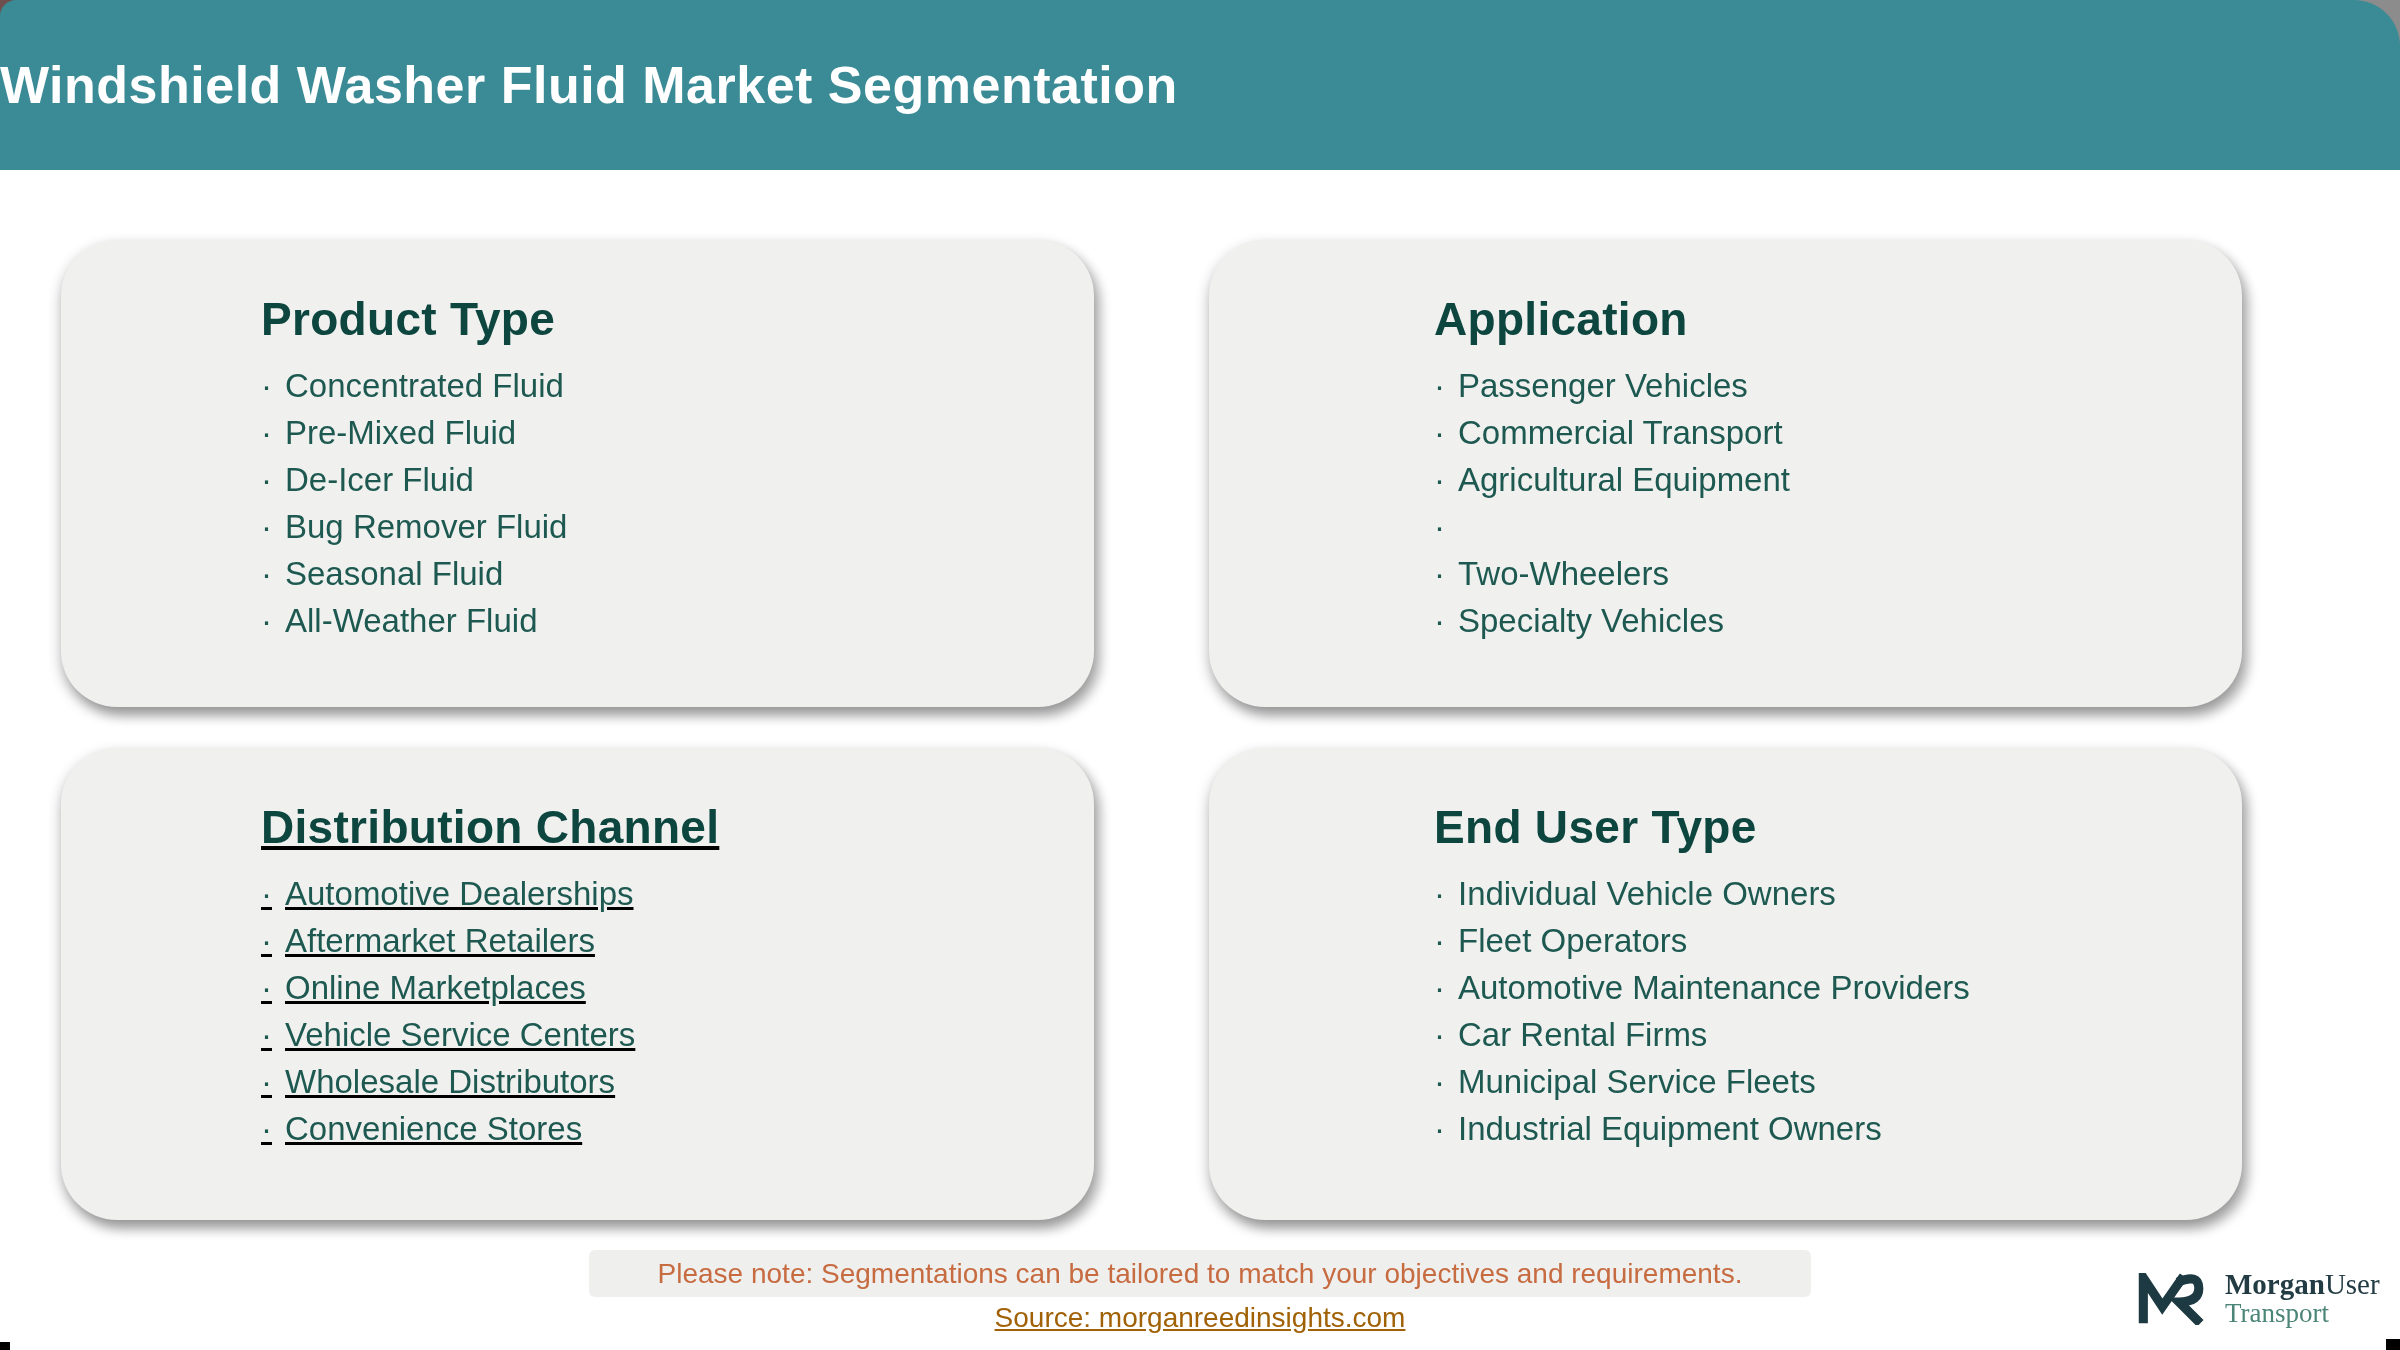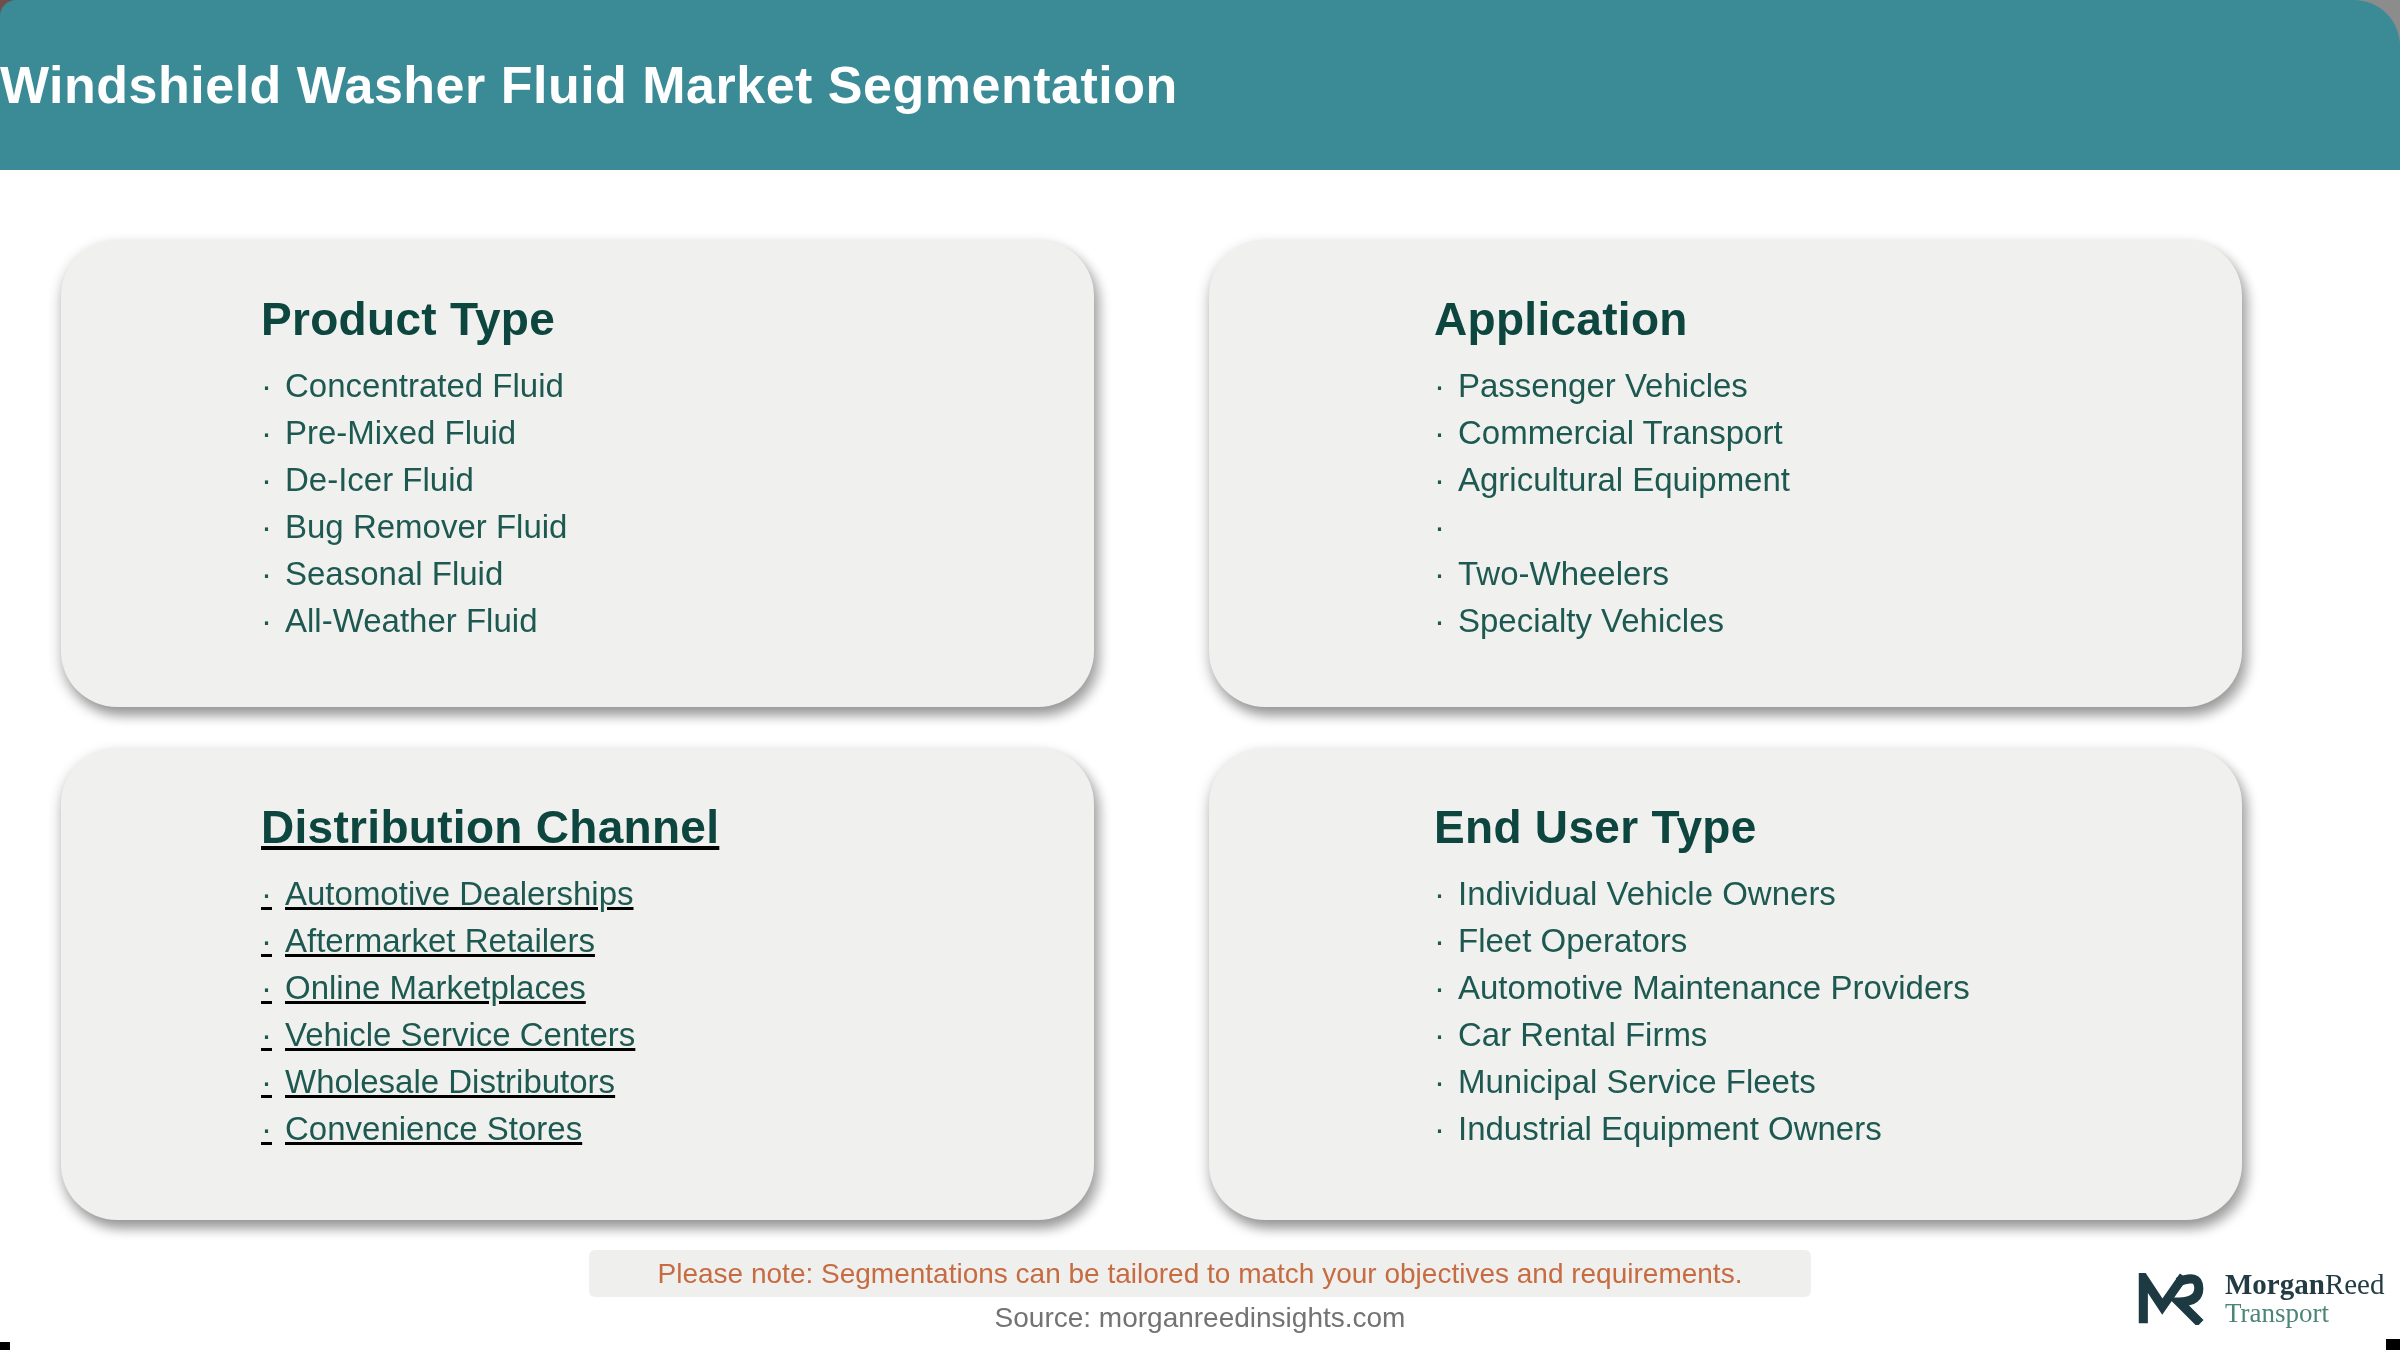--- a/index.html
+++ b/index.html
@@ -50,21 +50,21 @@
 
   .note{
     position:absolute; left:589px; top:1250px; width:1222px; height:47px;
     background:#efefee; border-radius:6px; z-index:1;
     display:flex; align-items:center; justify-content:center;
   }
   .note span{ color:#c76b41; font-size:28px; }
 
   .source{
     position:absolute; left:0; top:1302px; width:2400px; text-align:center;
-    color:#737373; font-size:28px; z-index:1;
+    color:#a16207; font-size:28px; z-index:1;text-decoration:underline;
   }
 
   .logo{
     position:absolute; left:2138px; top:1270px; display:flex; align-items:center;
     gap:11px; z-index:2;
   }
   .logo svg{ display:block; }
   .logo-text{ font-family:"Liberation Serif", serif; line-height:1.02; }
   .logo-text .row1{ white-space:nowrap; }
   .logo-text .b1{ color:#233c44; font-weight:700; font-size:29px; }
@@ -210,21 +210,21 @@
 
   <div class="logo">
     <svg width="76" height="52" viewBox="0 0 100 68">
       <g fill="none" stroke="#1d3a43" stroke-width="12" stroke-linejoin="miter">
         <path d="M 7,66 L 7,6 L 32,44 L 60,4"></path>
         <path d="M 52,12 Q 80,0 80,20 Q 80,38 54,38 L 82,66"></path>
       </g>
     </svg>
     <div class="logo-text">
       <div class="row1">
-        <span class="b1">Morgan</span><span class="b2">Reed</span>
+        <span class="b1">Morgan</span><span class="b2">User</span>
       </div>
       <div class="b3">Transport</div>
     </div>
   </div>
 
   <div class="blk blk-l"></div>
   <div class="blk blk-r"></div>
 
 </div>
 

